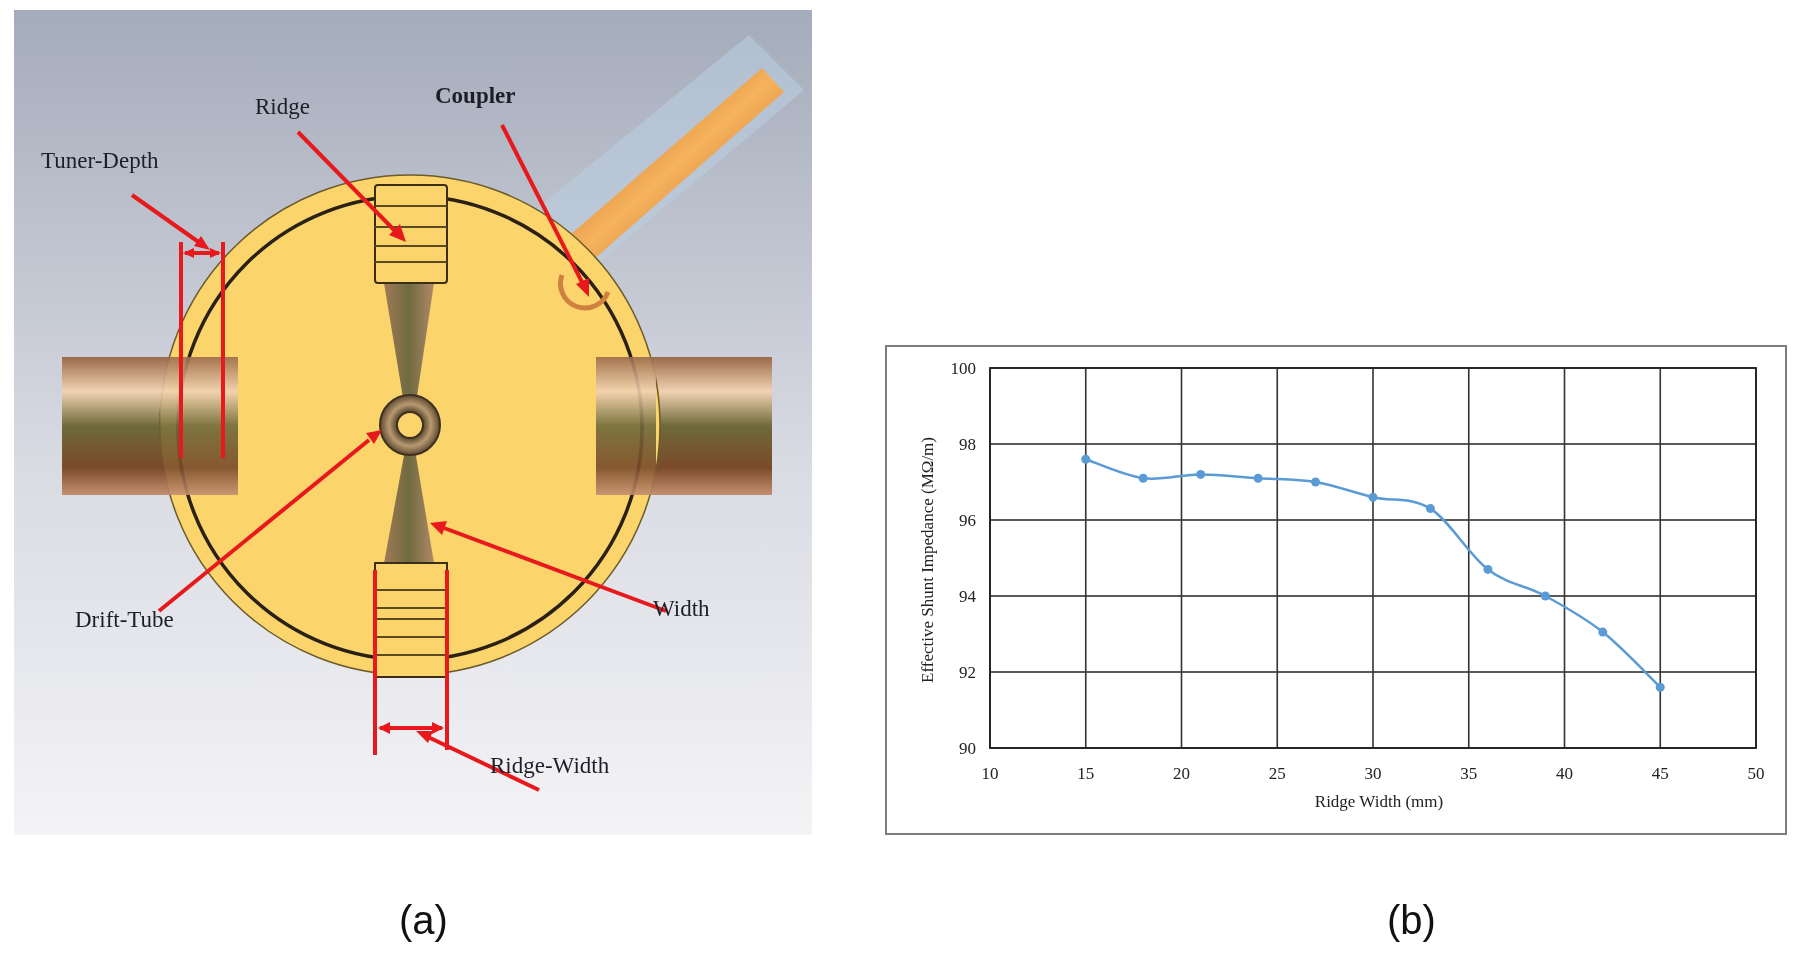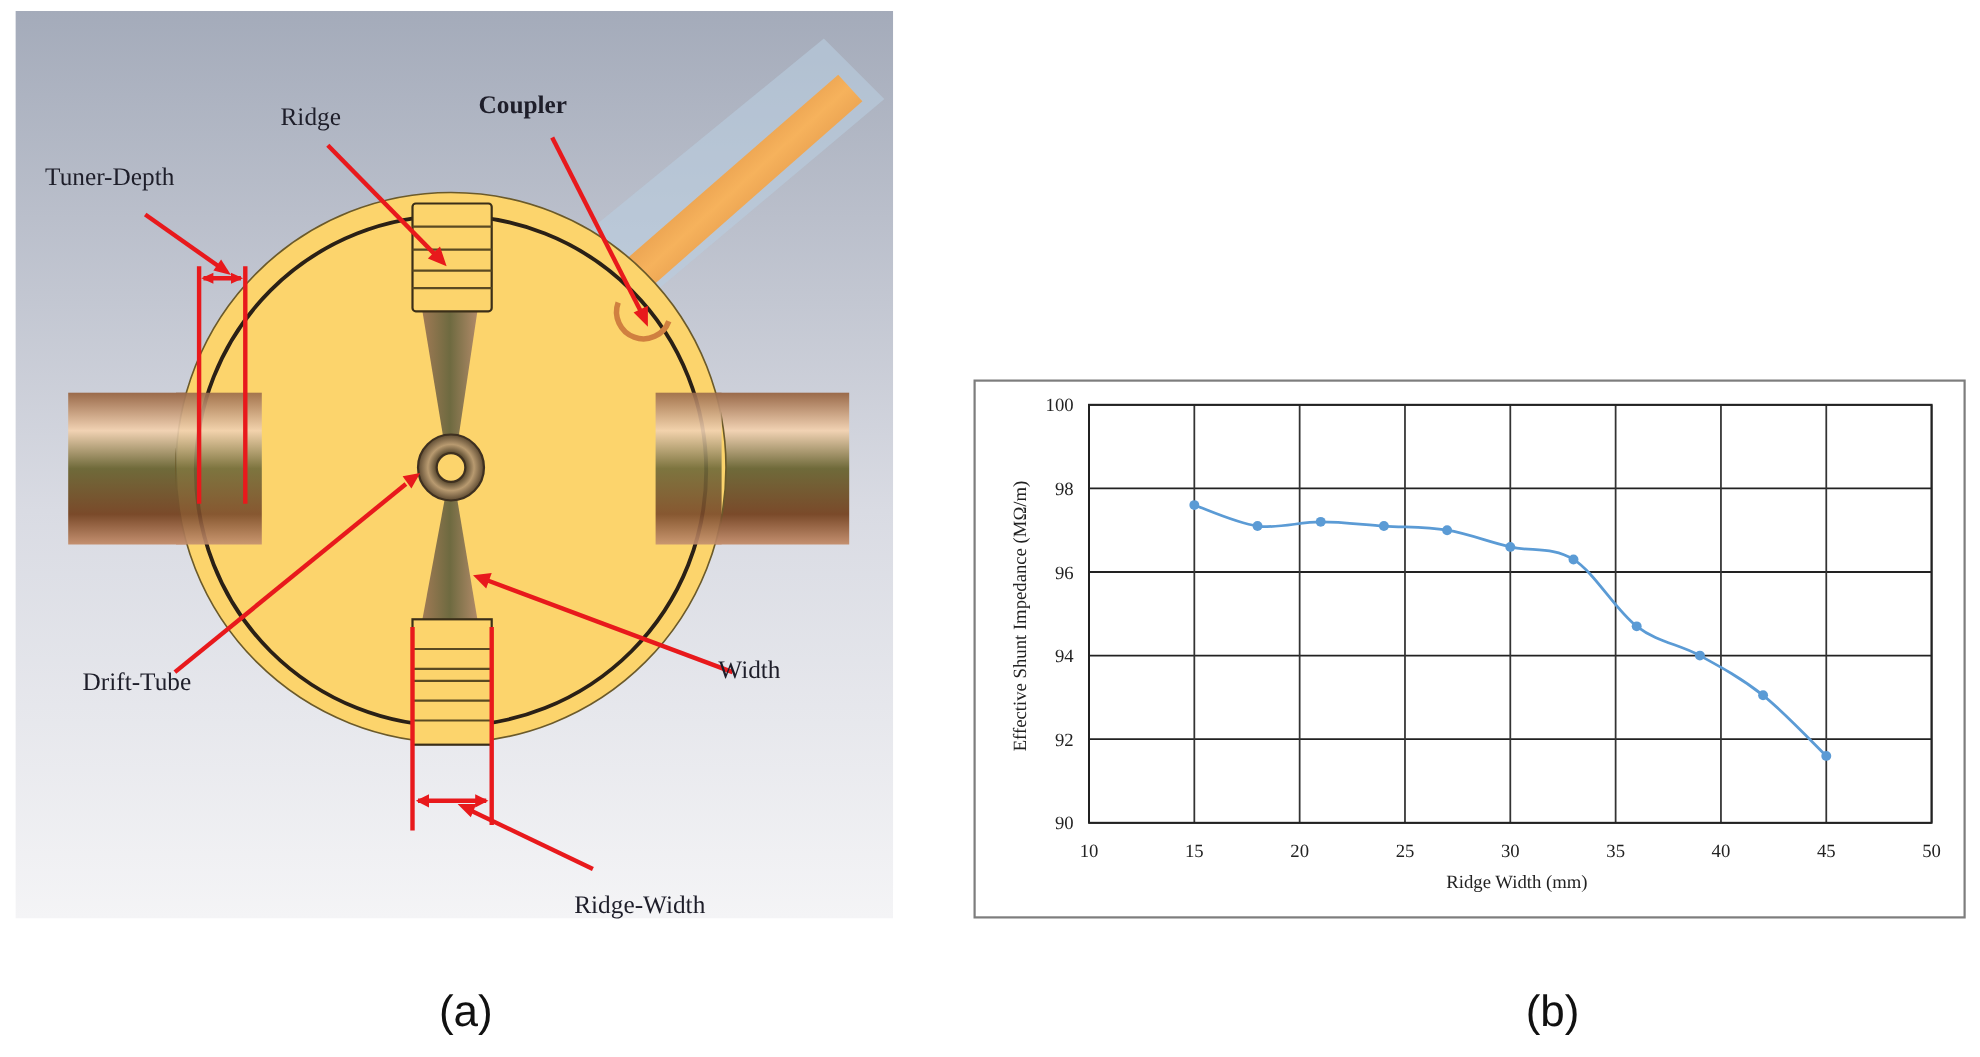--- a/index.html
+++ b/index.html
@@ -119,21 +119,21 @@
       <line x1="525" y1="780" x2="412" y2="726"></line>
       <polygon points="402,721 419,721 414,733" stroke="none"></polygon>
     </g>
   </svg>
 
   <div class="diag-label" style="left:241px; top:84px;">Ridge</div>
   <div class="diag-label" style="left:421px; top:73px;font-weight:bold;">Coupler</div>
   <div class="diag-label" style="left:27px; top:138px;">Tuner-Depth</div>
   <div class="diag-label" style="left:61px; top:584px;margin-top:13px;">Drift-Tube</div>
   <div class="diag-label" style="left:639px; top:586px;">Width</div>
-  <div class="diag-label" style="left:476px; top:800px;margin-left:32px;">Ridge-Width</div>
+  <div class="diag-label" style="left:476px; top:743px;">Ridge-Width</div>
 </div>
 
 <div class="caption" style="left:399px; top:898px;">(a)</div>
 
 <div id="chart-frame">
   <svg id="chart-svg" width="902" height="490">
       <g>
         <line x1="103" x2="869" y1="401" y2="401" stroke="#222" stroke-width="1.6"></line>
         <line x1="103" x2="869" y1="325" y2="325" stroke="#222" stroke-width="1.6"></line>
         <line x1="103" x2="869" y1="249" y2="249" stroke="#222" stroke-width="1.6"></line>

